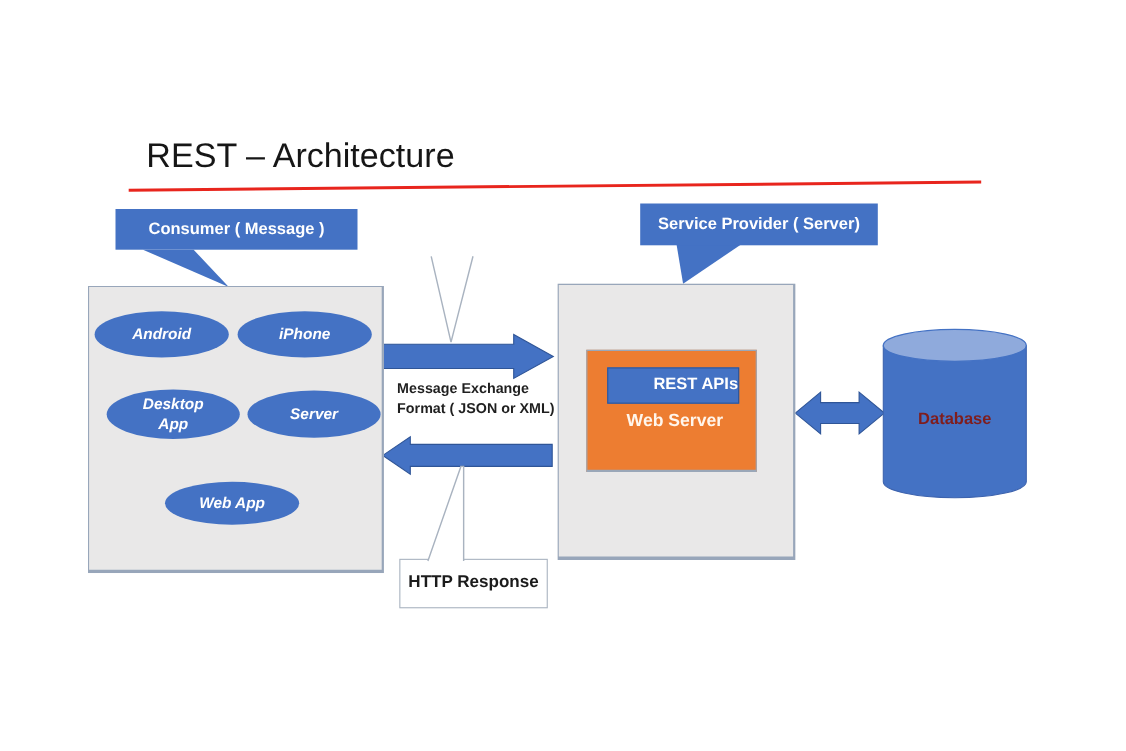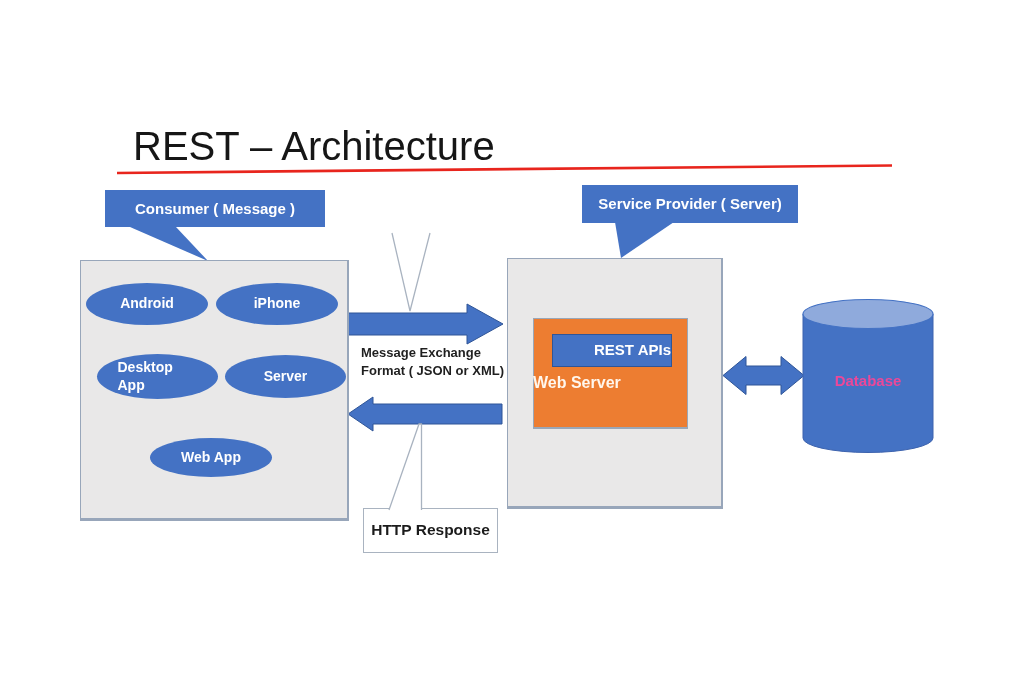--- a/index.html
+++ b/index.html
@@ -17,21 +17,21 @@
     position:relative;width:1024px;height:683px;background:#ffffff;
     font-family:"Liberation Sans",sans-serif;overflow:hidden;
   }
   .abs{position:absolute;}
   .svg-layer{position:absolute;left:0;top:0;width:1024px;height:683px;pointer-events:none;}
   .bg{z-index:1;}
   .fg{z-index:3;}
   .html-layer-item{z-index:2;}
 
   .slide-title{
-    left:133px;top:124px;font-size:40px;color:#161616;letter-spacing:0px;
+    left:133px;top:124px;font-size:31px;color:#161616;letter-spacing:0px;
     white-space:nowrap;font-weight:normal;
   }
   .callout{
     background:var(--accent-blue,#4472C4);color:#fff;text-align:center;
     font-size:15px;font-weight:600;
   }
   .callout.consumer{left:105px;top:190px;width:220px;height:37px;line-height:37px;}
   .callout.service{left:582px;top:185px;width:216px;height:38px;line-height:38px;}
 
   .white-box{
@@ -45,51 +45,51 @@
     background:var(--box-gray,#E9E8E8);box-sizing:border-box;
     border:1px solid var(--box-border,#98A6BA);
     border-bottom-width:3px;border-right-width:2px;
   }
   .gray-box.client{left:80px;top:260px;width:269px;height:261px;}
   .gray-box.server{left:507px;top:258px;width:216px;height:251px;}
 
   .ellipse{
     background:var(--accent-blue,#4472C4);border-radius:50%;
     color:#fff;font-size:14px;font-weight:600;
-    display:flex;align-items:center;justify-content:center;text-align:left;line-height:1.25;
+    display:flex;align-items:center;justify-content:center;text-align:center;line-height:1.25;font-style:italic;
   }
   .ellipse.android{left:86px;top:283px;width:122px;height:42px;}
   .ellipse.iphone{left:216px;top:283px;width:122px;height:42px;}
   .ellipse.desktop{left:97px;top:354px;width:121px;height:45px;}
   .ellipse.desktop .wrap{width:80px;}
   .ellipse.windows{left:225px;top:355px;width:121px;height:43px;}
   .ellipse.webapp{left:150px;top:438px;width:122px;height:39px;}
 
   .orange-box{
     left:533px;top:318px;width:155px;height:111px;
     background:var(--accent-orange,#ED7D31);box-sizing:border-box;
     border:1px solid #9aa7b8;border-bottom-width:2px;
   }
   .rest-apis-box{
     left:552px;top:334px;width:120px;height:33px;line-height:30px;
     background:var(--accent-blue,#4472C4);box-sizing:border-box;
     border:1.5px solid var(--accent-blue-dark,#2F5597);
     color:#fff;text-align:right;font-size:15px;font-weight:600;
   }
   .web-server-label{
-    left:533px;top:374px;width:161px;text-align:left;
+    left:533px;top:374px;width:161px;text-align:center;
     color:#FFF6EC;font-size:16px;font-weight:600;
   }
   .message-text{
     left:361px;top:344px;color:#1f1f1f;font-size:13px;line-height:18px;font-weight:600;
     white-space:nowrap;
   }
   .database-label{
     left:803px;top:372px;width:130px;text-align:center;
-    color:#ec4899;font-size:15px;font-weight:600;
+    color:#7f1d1d;font-size:15px;font-weight:600;
   }
 </style>
 </head>
 <body>
 
 <div class="canvas">
 
   <svg class="svg-layer bg" viewBox="0 0 1024 683">
     <line x1="117" y1="173" x2="892" y2="165.5" stroke="var(--underline-red,#E8251D)" stroke-width="2.7"></line>
     <polygon points="130,227 176,227 208,261" fill="var(--accent-blue,#4472C4)"></polygon>

